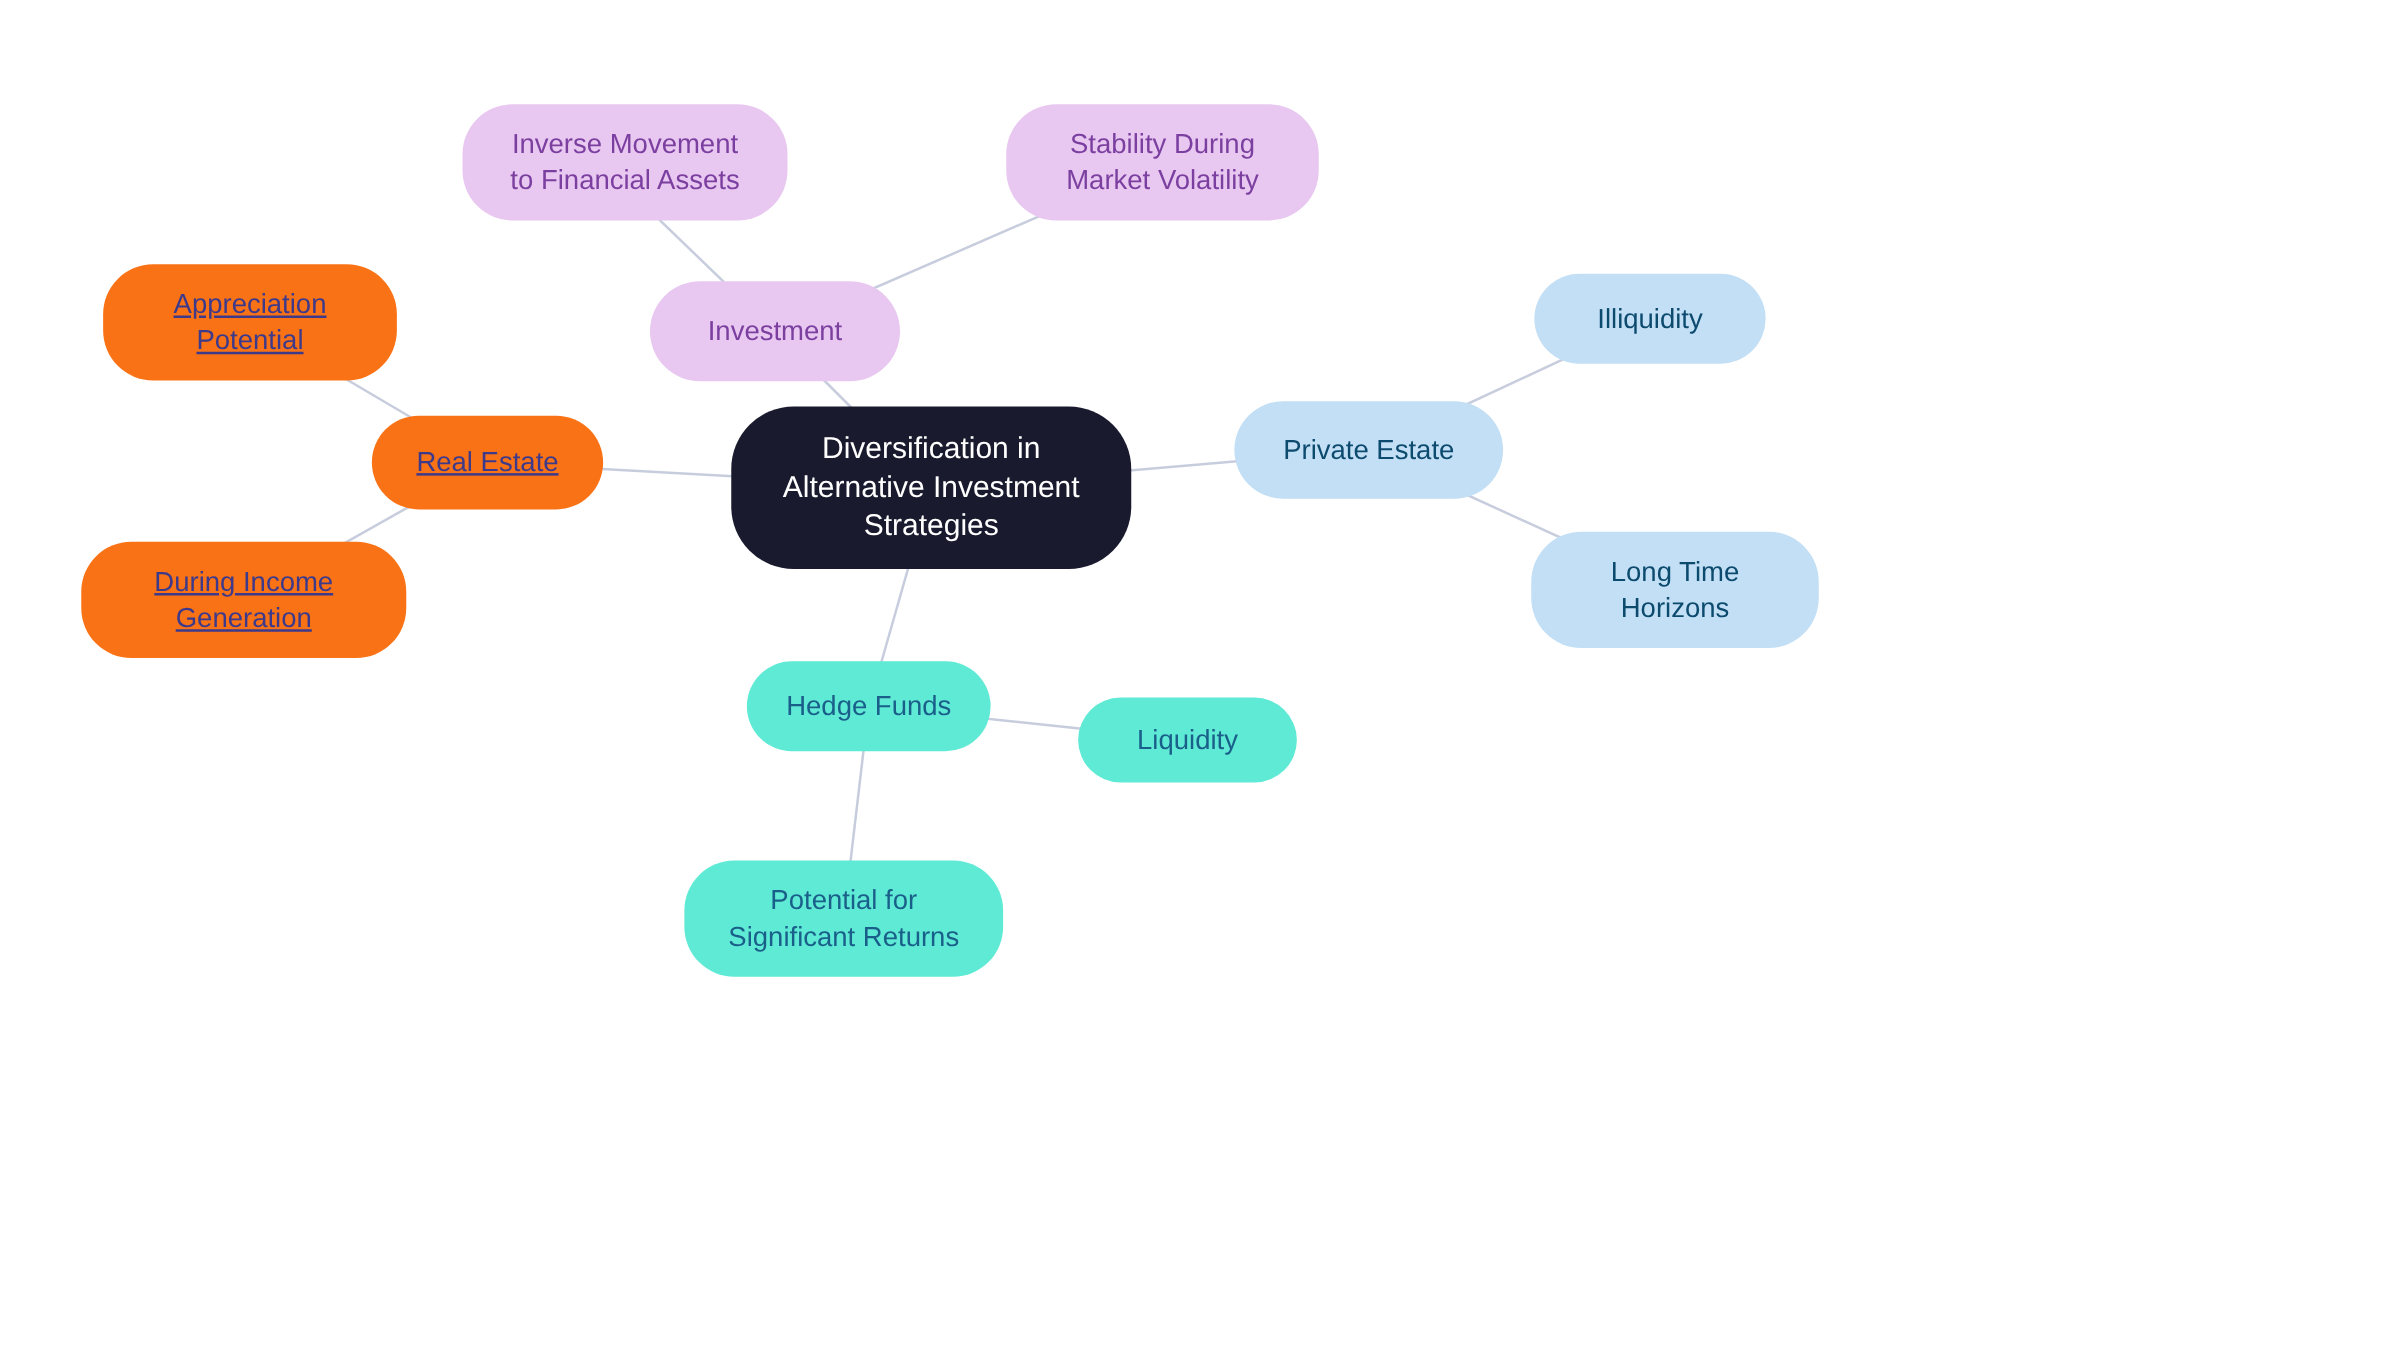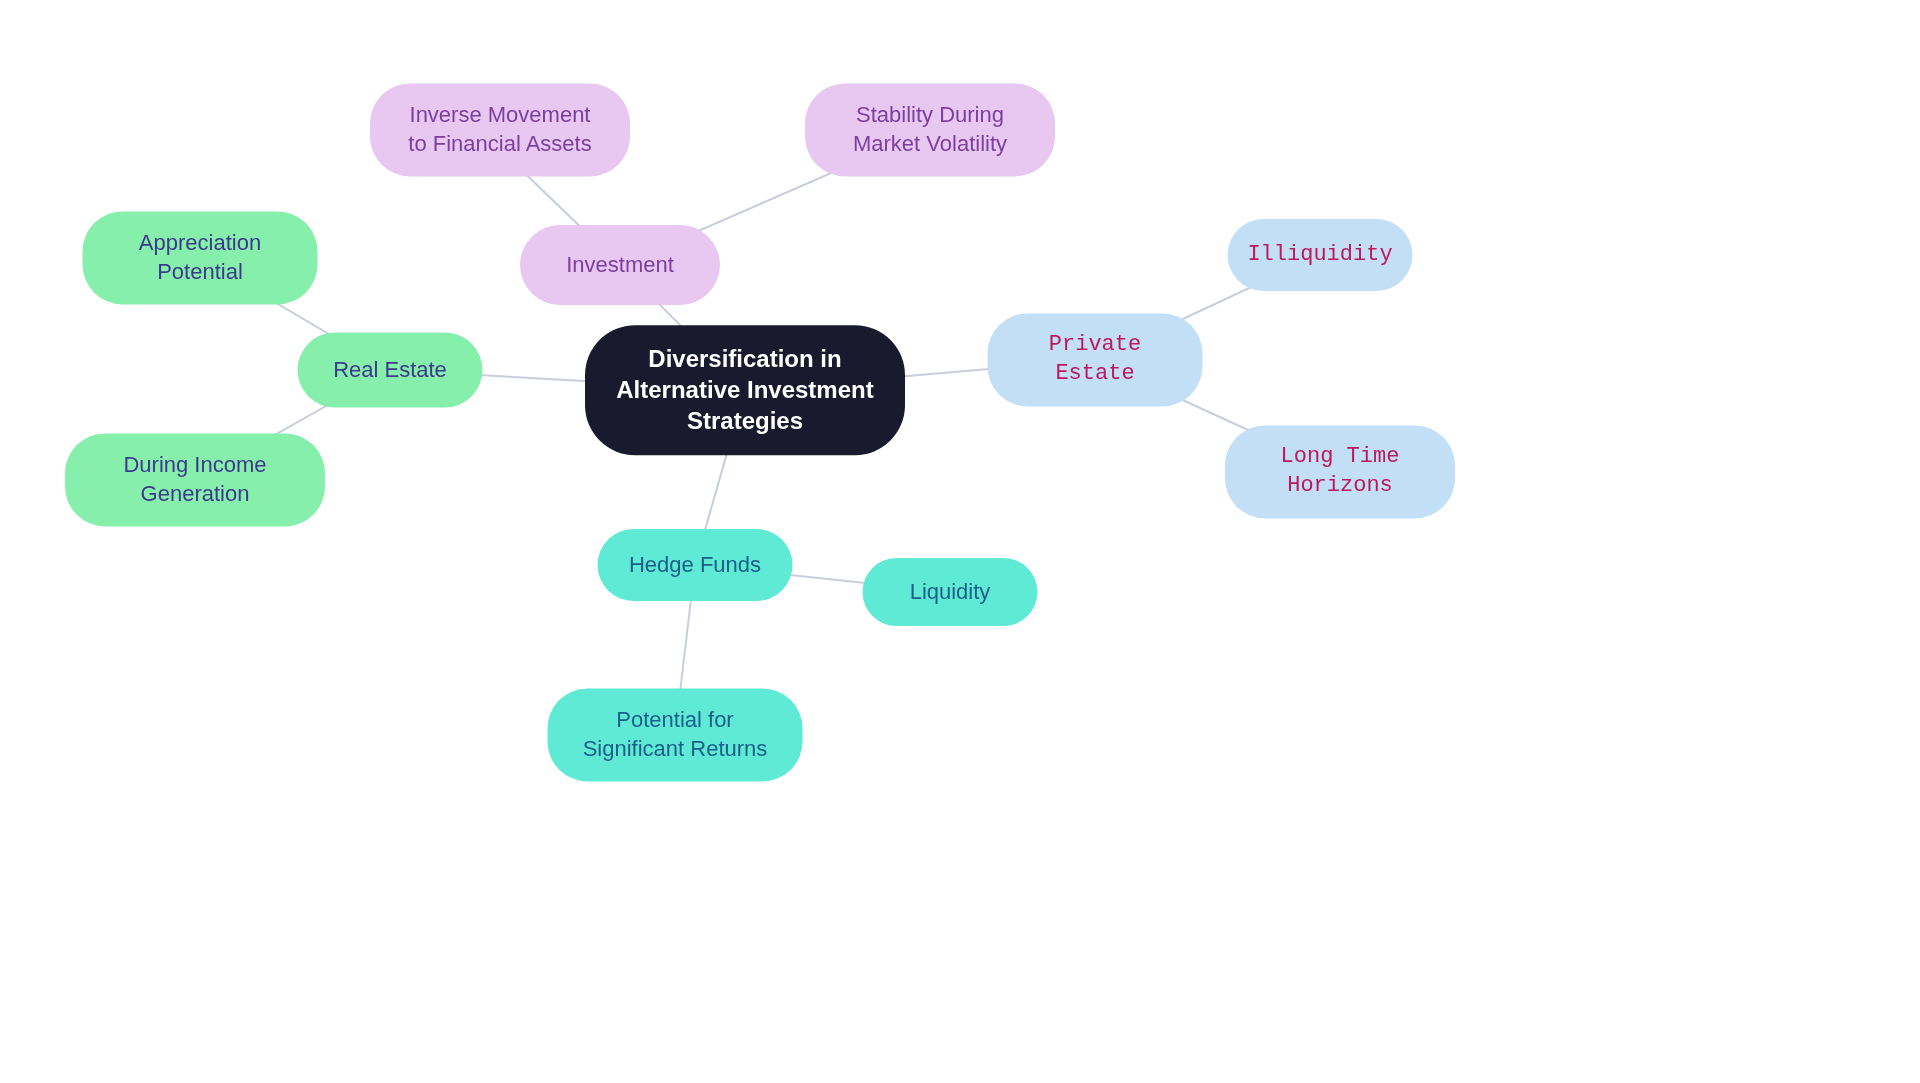--- a/index.html
+++ b/index.html
@@ -28,40 +28,40 @@
       padding: 18px 28px;
       font-size: 22px;
       font-weight: 500;
       line-height: 1.3;
       transform: translate(-50%, -50%);
     }
     .node-center {
       background: #1a1a2e;
       color: #ffffff;
       font-size: 24px;
-      font-weight: 700;
+      font-weight: 400;
       width: 320px;
       min-height: 100px;
       border-radius: 50px;
     }
     .node-pink {
       background: #e8c7f0;
       color: #7b3fa0;
       border: none;
     }
     .node-lavender {
-      background: #86efac;
+      background: #f97316;
       color: #3d3a8c;
       border: none;
+      text-decoration: underline;
     }
     .node-blue {
       background: #c2dff5;
-      color: #be185d;
+      color: #0c4a6e;
       border: none;
-      font-family: Liberation Mono, monospace;
     }
     .node-light-blue {
       background: #5eead4;
       color: #1a5f8a;
       border: none;
     }
   </style>
 </head>
 <body>
 

